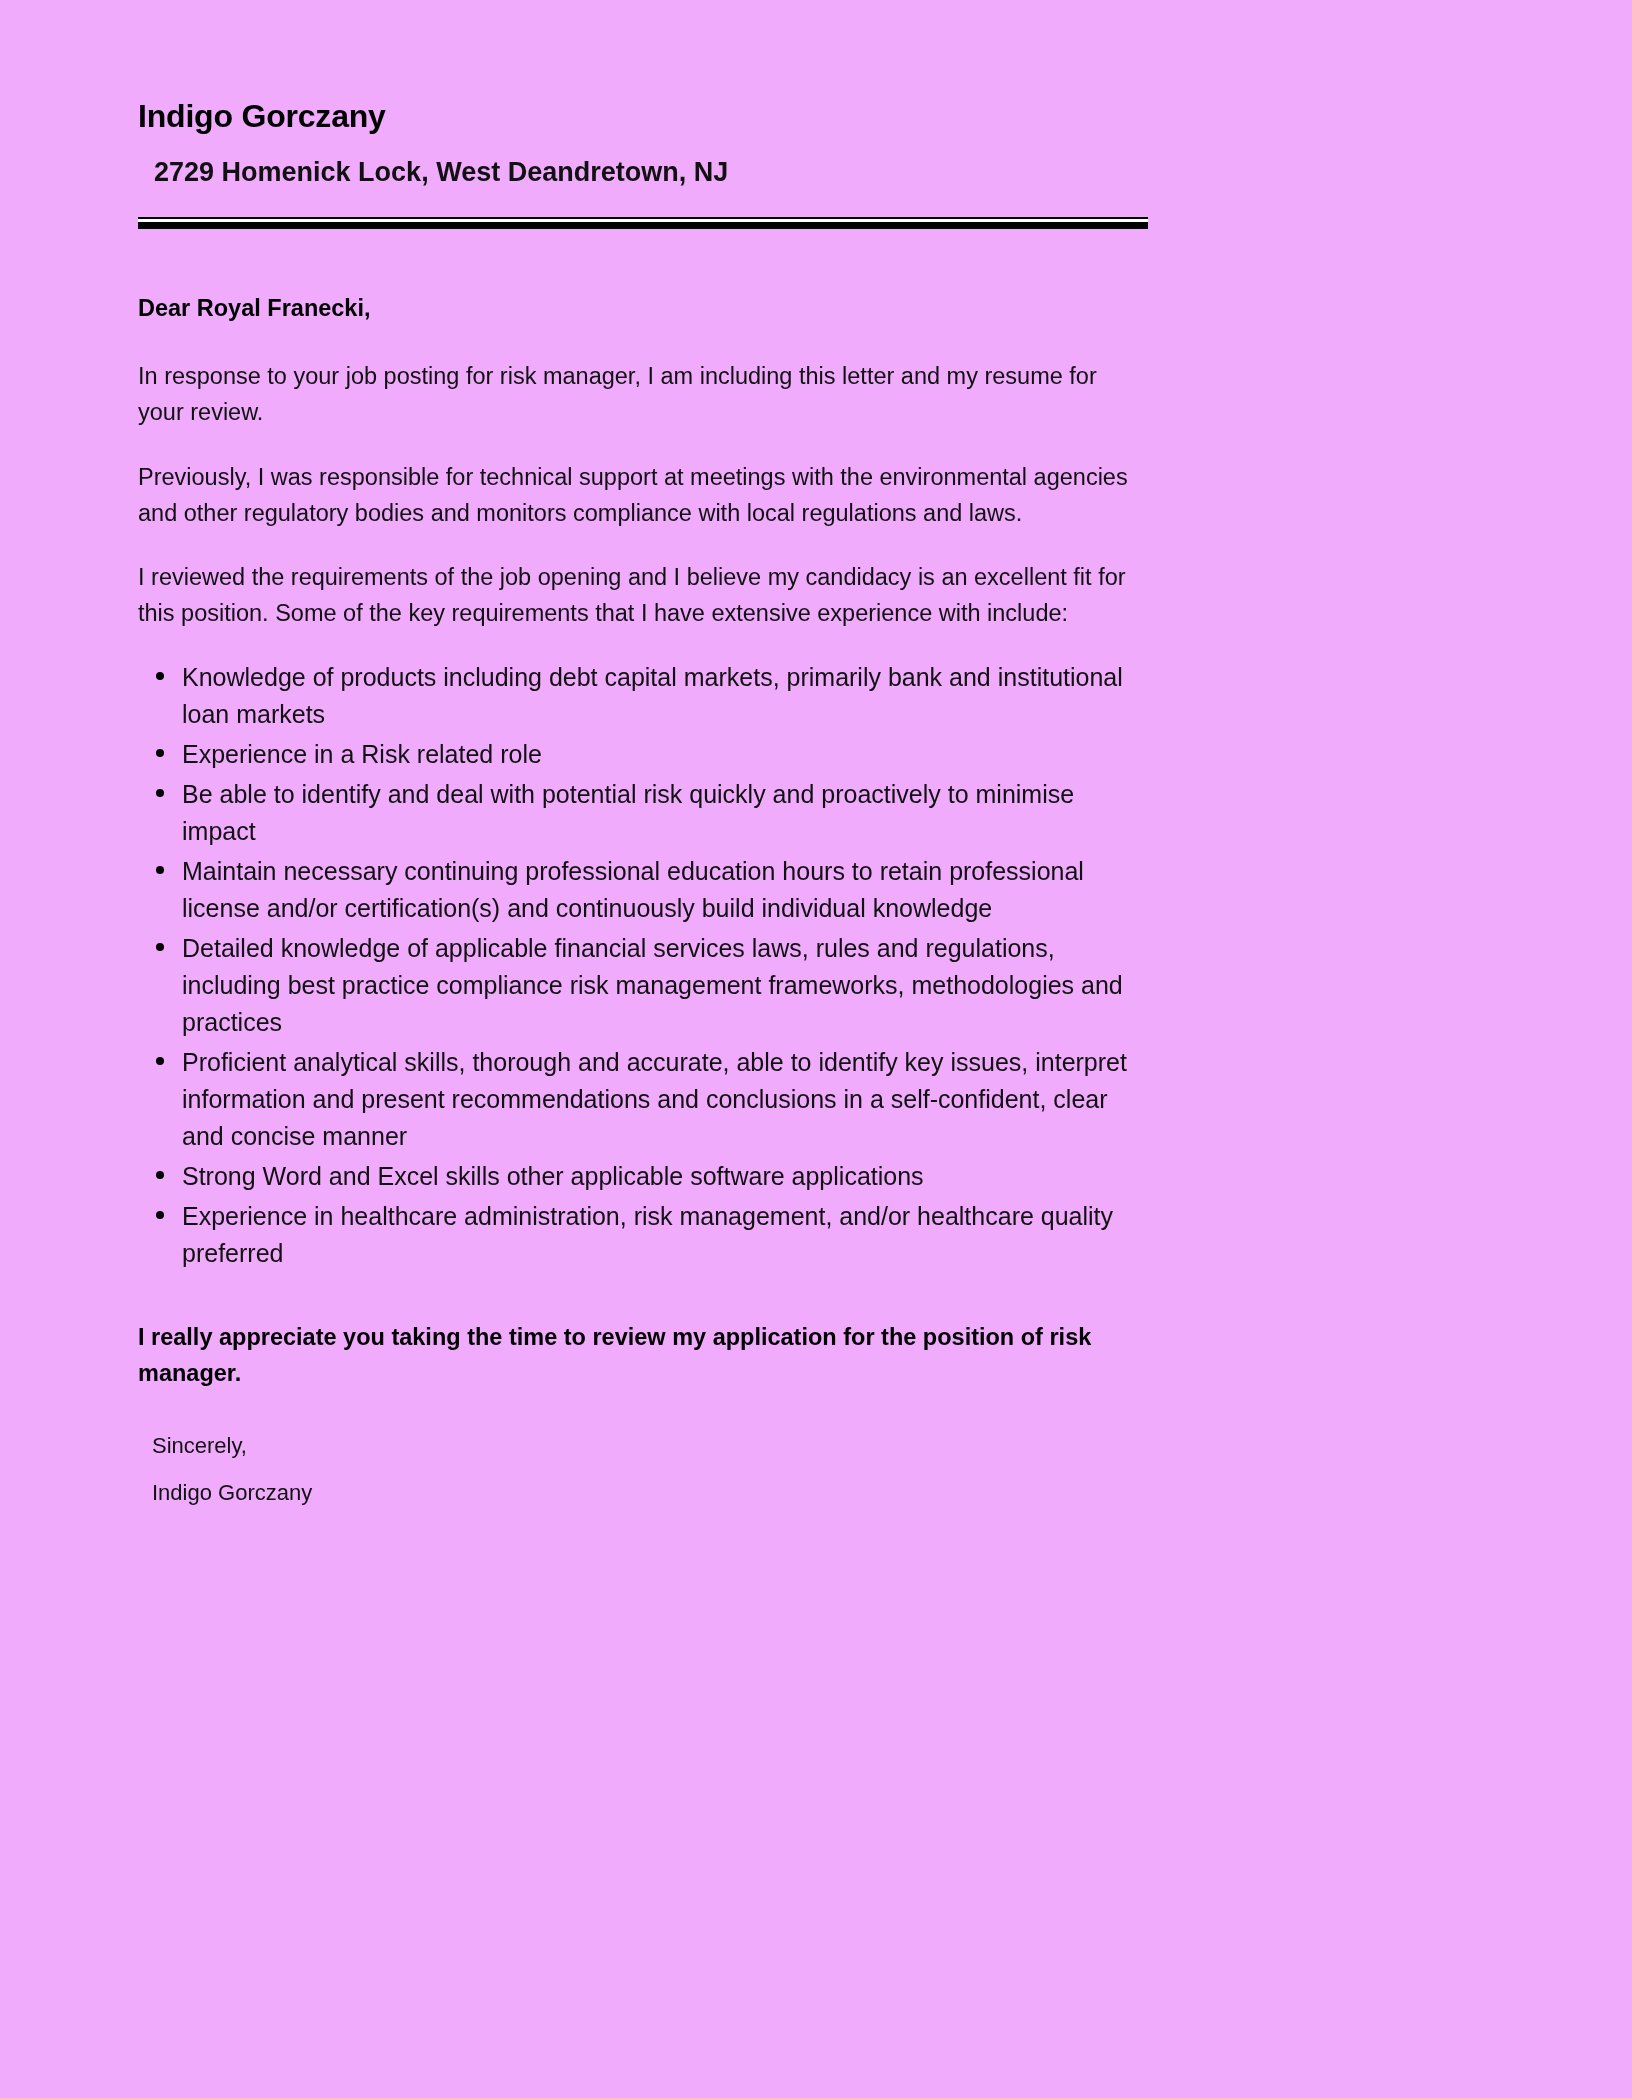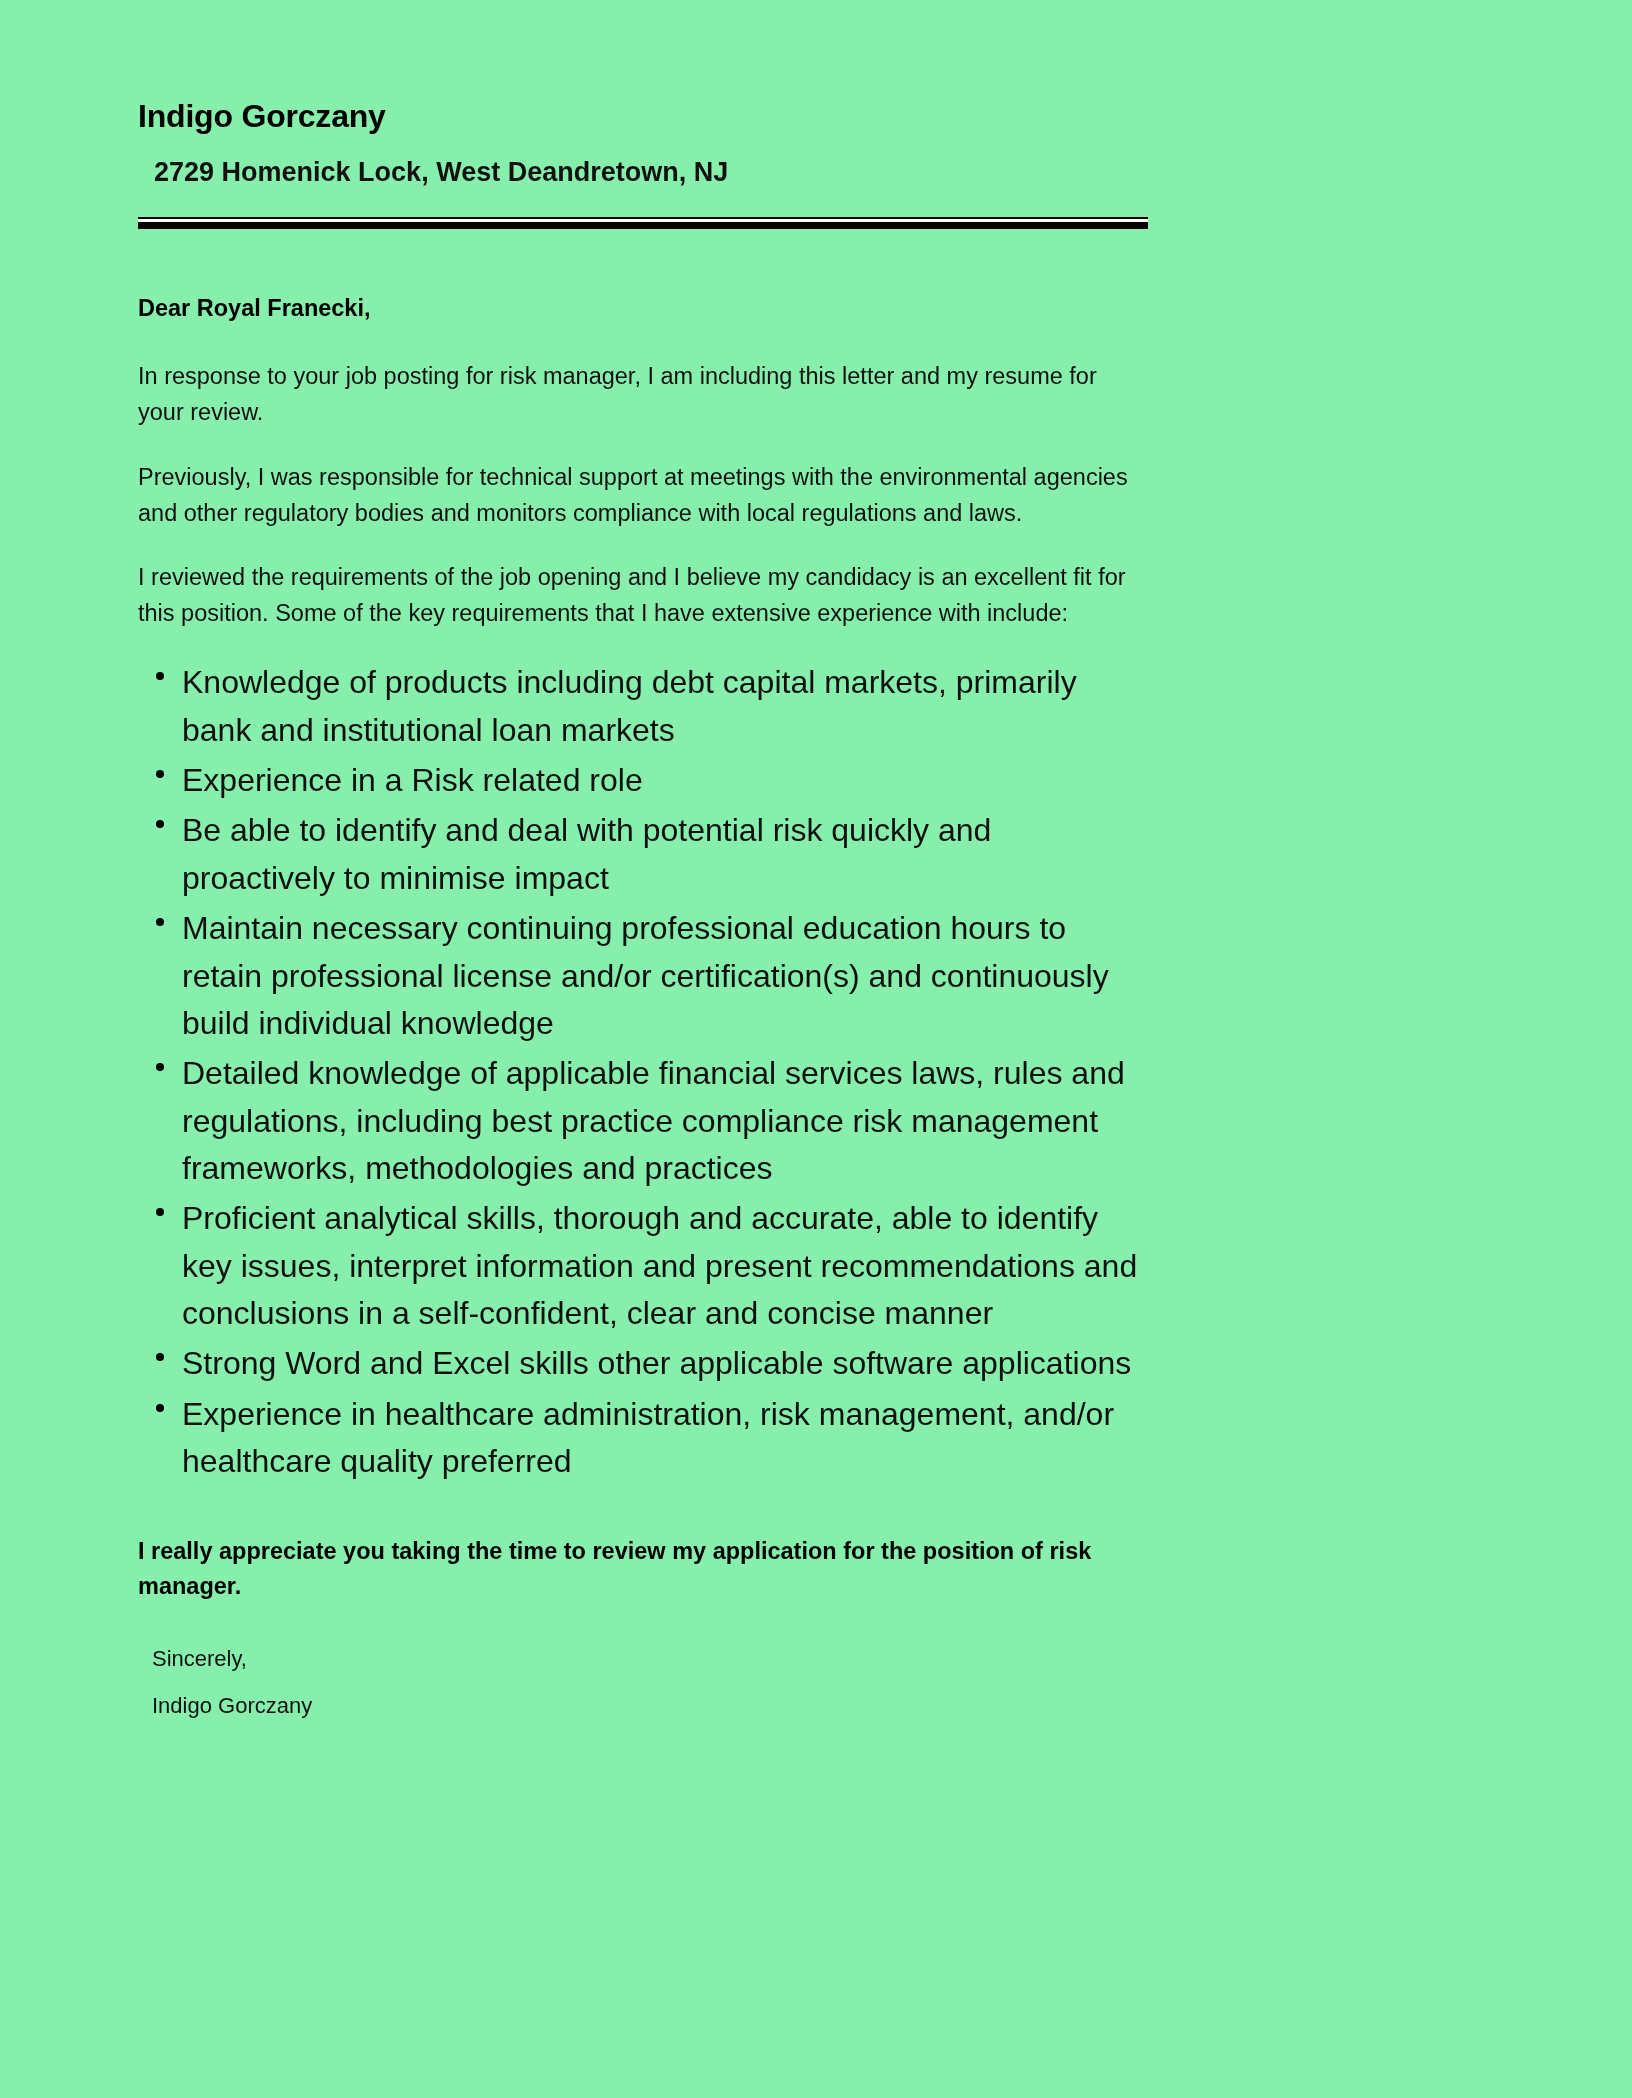--- a/index.html
+++ b/index.html
@@ -9,21 +9,21 @@
     background: #ffffff;
   }
   body {
     font-family: "DejaVu Sans", sans-serif;
     color: #000000;
   }
   .page {
     position: relative;
     width: 1632px;
     height: 2098px;
-    background: #86efac;
+    background: #f0abfc;
     box-sizing: border-box;
     overflow: hidden;
   }
   .letter {
     position: absolute;
     left: 138px;
     top: 96px;
     width: 1012px;
   }
 
@@ -91,21 +91,21 @@
 
   
   .requirements-list {
     list-style: none;
     margin: 26px 0 0 0;
     padding: 0;
   }
   .requirements-list li {
     position: relative;
     font-family: "Liberation Sans", sans-serif;
-    font-size: 32px;
+    font-size: 25px;
     line-height: 1.48;
     color: #111111;
     padding-left: 44px;
     margin-bottom: 3px;
   }
   .requirements-list li .bullet-dot {
     position: absolute;
     left: 18px;
     top: 13px;
     width: 8px;

